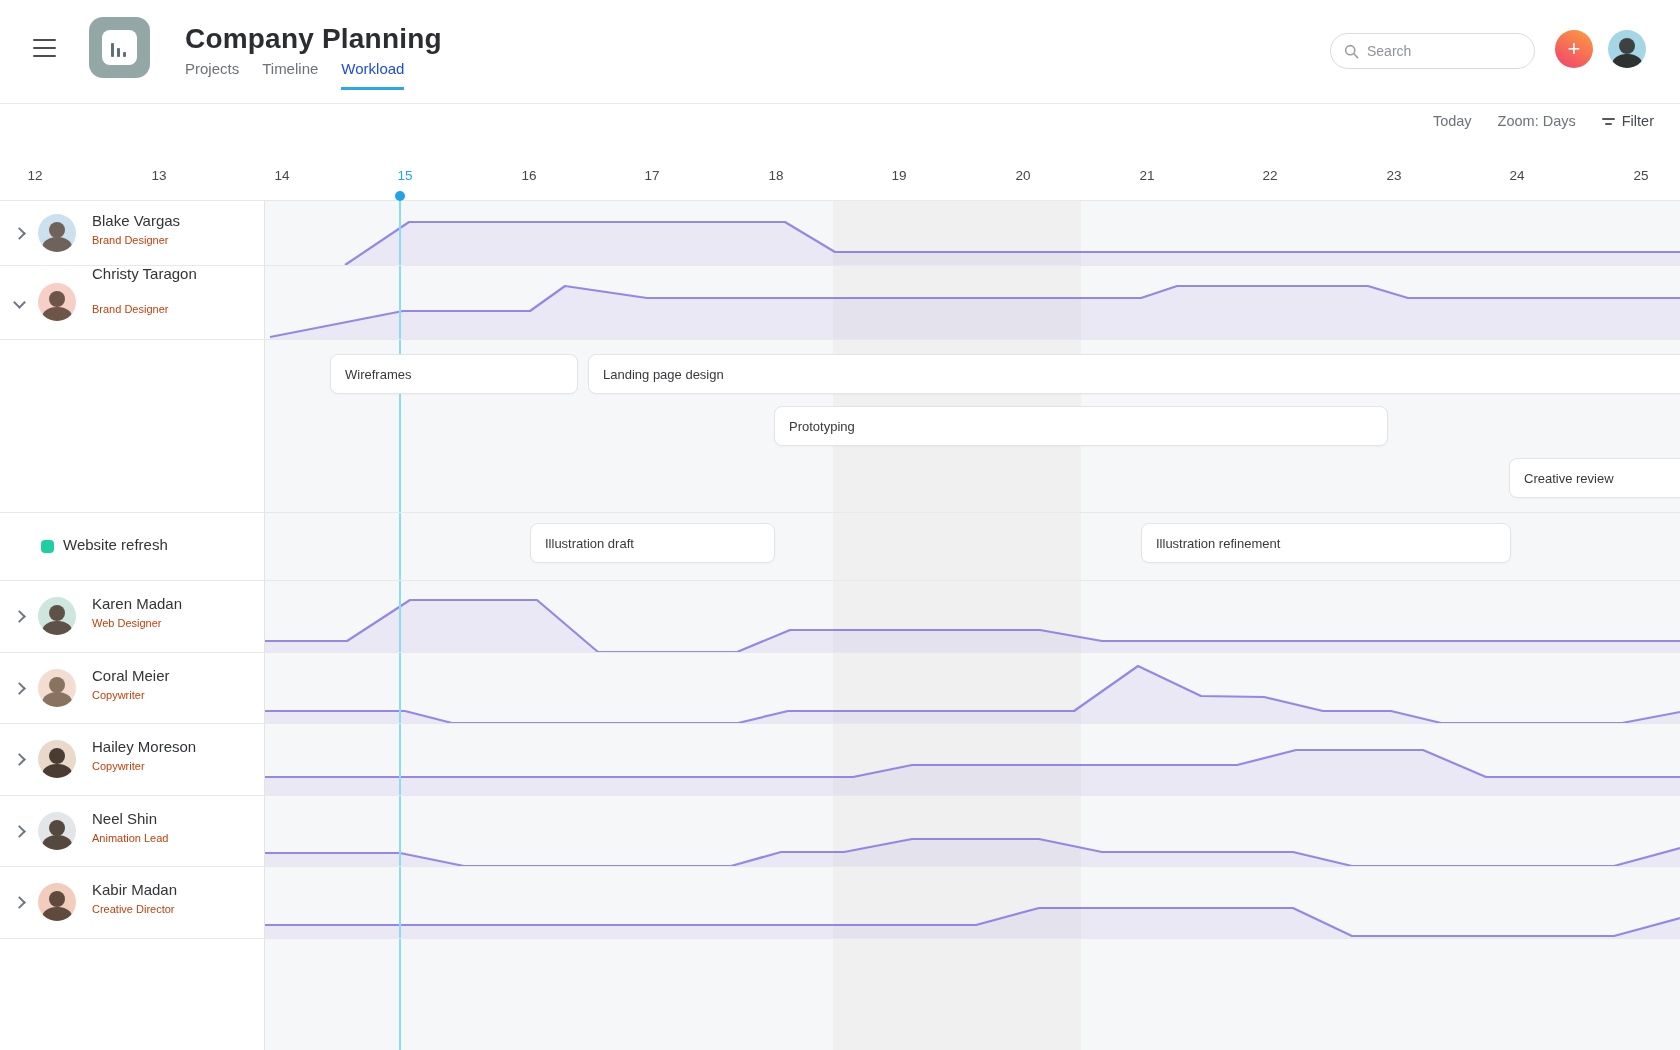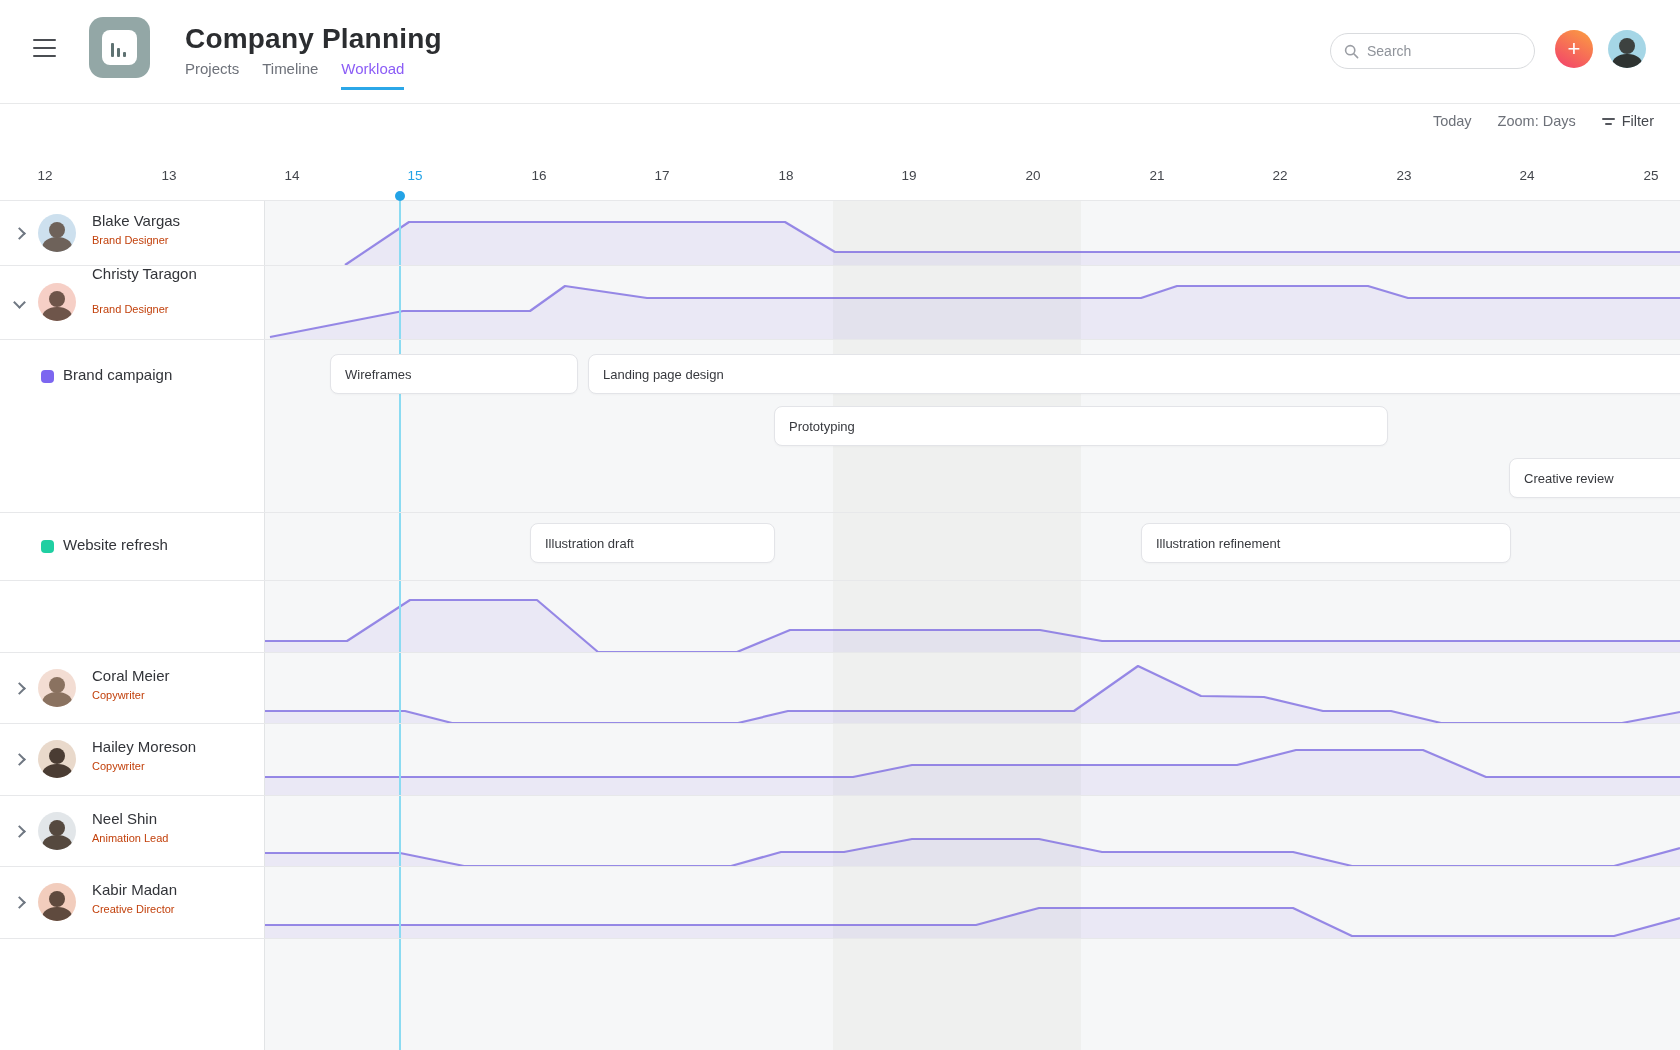--- a/index.html
+++ b/index.html
@@ -9,40 +9,40 @@
   .hdr{position:absolute;left:0;top:0;width:1680px;height:103px;background:#fff;border-bottom:1px solid #e8e9ea;}
   .hamburger{position:absolute;left:33px;top:39px;width:23px;height:18px;cursor:pointer;}
   .hamburger i{display:block;height:2px;background:#4a4d52;margin-bottom:6px;border-radius:1px;}
   .logo{position:absolute;left:89px;top:17px;width:61px;height:61px;background:#93a7a6;border-radius:14px;}
   .logo .inner{position:absolute;left:13px;top:13px;width:35px;height:35px;background:#fff;border-radius:8px;}
   .logo .bars{position:absolute;left:9px;bottom:8px;display:flex;align-items:flex-end;gap:3px;}
   .logo .bars i{display:block;width:3px;background:#5f7272;border-radius:1px;}
   .title{position:absolute;left:185px;top:23px;font-size:28px;font-weight:700;color:#2b2d30;letter-spacing:.2px;}
   .tabs{position:absolute;left:185px;top:60px;display:flex;gap:23px;}
   .tab{font-size:15px;color:#6d7179;padding-bottom:10px;cursor:pointer;}
-  .tab.active{color:#8b5cf6;border-bottom:3px solid #2ba7e8;}
+  .tab.active{color:#1d4ed8;border-bottom:3px solid #2ba7e8;}
   .search{position:absolute;left:1330px;top:33px;width:205px;height:36px;border:1px solid #d9dbde;border-radius:18px;
           display:flex;align-items:center;box-sizing:border-box;padding-left:13px;background:#fff;cursor:text;}
   .search .ph{font-size:14px;color:#8f939a;margin-left:8px;}
   .plusbtn{position:absolute;left:1555px;top:30px;width:38px;height:38px;border-radius:50%;cursor:pointer;
            background:linear-gradient(210deg,#fba03f,#f23f6d);color:#fff;font-size:22px;font-weight:400;
            display:flex;align-items:center;justify-content:center;line-height:0;}
   .avatar{border-radius:50%;position:relative;overflow:hidden;}
   .avatar .head{position:absolute;left:50%;top:22%;width:42%;height:42%;transform:translateX(-50%);border-radius:50%;}
   .avatar .body{position:absolute;left:50%;top:62%;width:78%;height:55%;transform:translateX(-50%);border-radius:50%;}
   .hdr-avatar{position:absolute;left:1608px;top:30px;width:38px;height:38px;cursor:pointer;}
   
   .controls{position:absolute;right:26px;top:113px;display:flex;align-items:center;gap:26px;font-size:14.5px;}
   .ctl{color:#6d7179;cursor:pointer;}
   .ctl.filter{color:#45484e;display:flex;align-items:center;gap:7px;}
   .ficon{display:inline-block;width:13px;}
   .ficon i{display:block;height:2px;background:#54575d;margin:3px auto;border-radius:1px;}
   .ficon i:nth-child(1){width:13px;}.ficon i:nth-child(2){width:7px;}
   
-  .axis{position:absolute;left:14px;top:160px;width:1496px;height:40px;}
+  .axis{position:absolute;left:4px;top:160px;width:1496px;height:40px;}
   .day{position:absolute;top:8px;transform:translateX(-50%);font-size:13.5px;color:#43464c;}
   .day.today{color:#23a3e6;}
   .chartbg{position:absolute;left:0;top:200px;width:1680px;height:850px;background:#f6f7f8;}
   .weekend{position:absolute;top:200px;height:850px;background:#eff0ef;}
   .divider{position:absolute;left:0;width:1680px;height:1px;background:#e7e8ea;z-index:6;}
   .chart-svg{position:absolute;left:0;top:0;width:1680px;height:1050px;z-index:2;pointer-events:none;}
   .todayline{position:absolute;width:2px;background:#8bdbf2;z-index:3;}
   .todaydot{position:absolute;width:10px;height:10px;border-radius:50%;background:#23a3e6;z-index:7;}
   
   .taskbar{position:absolute;height:40px;background:#fff;border:1px solid #e3e4e8;border-radius:8px;
@@ -133,27 +133,32 @@
       </div>
       <div class="srow" style="top: 65px; height: 74px;">
         <span class="chev down" style="top: 32px;"></span>
         <div class="avatar" style="background: rgb(246, 207, 198); position: absolute; top: 18px;">
           <div class="head" style="background: rgb(110, 85, 74);"></div>
           <div class="body" style="background: rgb(110, 85, 74);"></div>
         </div>
         <div class="pname" style="top: 0;">Christy Taragon</div>
         <div class="prole" style="top: 38px;">Brand Designer</div>
       </div>
-      <div class="srow" style="top: 139px; height: 173px;">
-        <span class="bullet" style="top: 31px; background: rgb(124, 102, 240);"></span>
-        <div class="slabel" style="top: 27px;">Brand campaign</div>
-      </div>
       <div class="srow" style="top: 312px; height: 68px;">
         <span class="bullet" style="top: 28px; background: rgb(31, 207, 162);"></span>
         <div class="slabel" style="top: 24px;">Website refresh</div>
+      </div>
+      <div class="srow" style="top: 380px; height: 72px;">
+        <span class="chev right" style="top: 31px;"></span>
+        <div class="avatar" style="background: rgb(207, 230, 223); position: absolute; top: 17px;">
+          <div class="head" style="background: rgb(93, 81, 72);"></div>
+          <div class="body" style="background: rgb(93, 81, 72);"></div>
+        </div>
+        <div class="pname" style="top: 15px;">Karen Madan</div>
+        <div class="prole" style="top: 37px;">Web Designer</div>
       </div>
       <div class="srow" style="top: 452px; height: 71px;">
         <span class="chev right" style="top: 30.5px;"></span>
         <div class="avatar" style="background: rgb(243, 221, 211); position: absolute; top: 16.5px;">
           <div class="head" style="background: rgb(138, 114, 96);"></div>
           <div class="body" style="background: rgb(138, 114, 96);"></div>
         </div>
         <div class="pname" style="top: 14.5px;">Coral Meier</div>
         <div class="prole" style="top: 36.5px;">Copywriter</div>
       </div>

